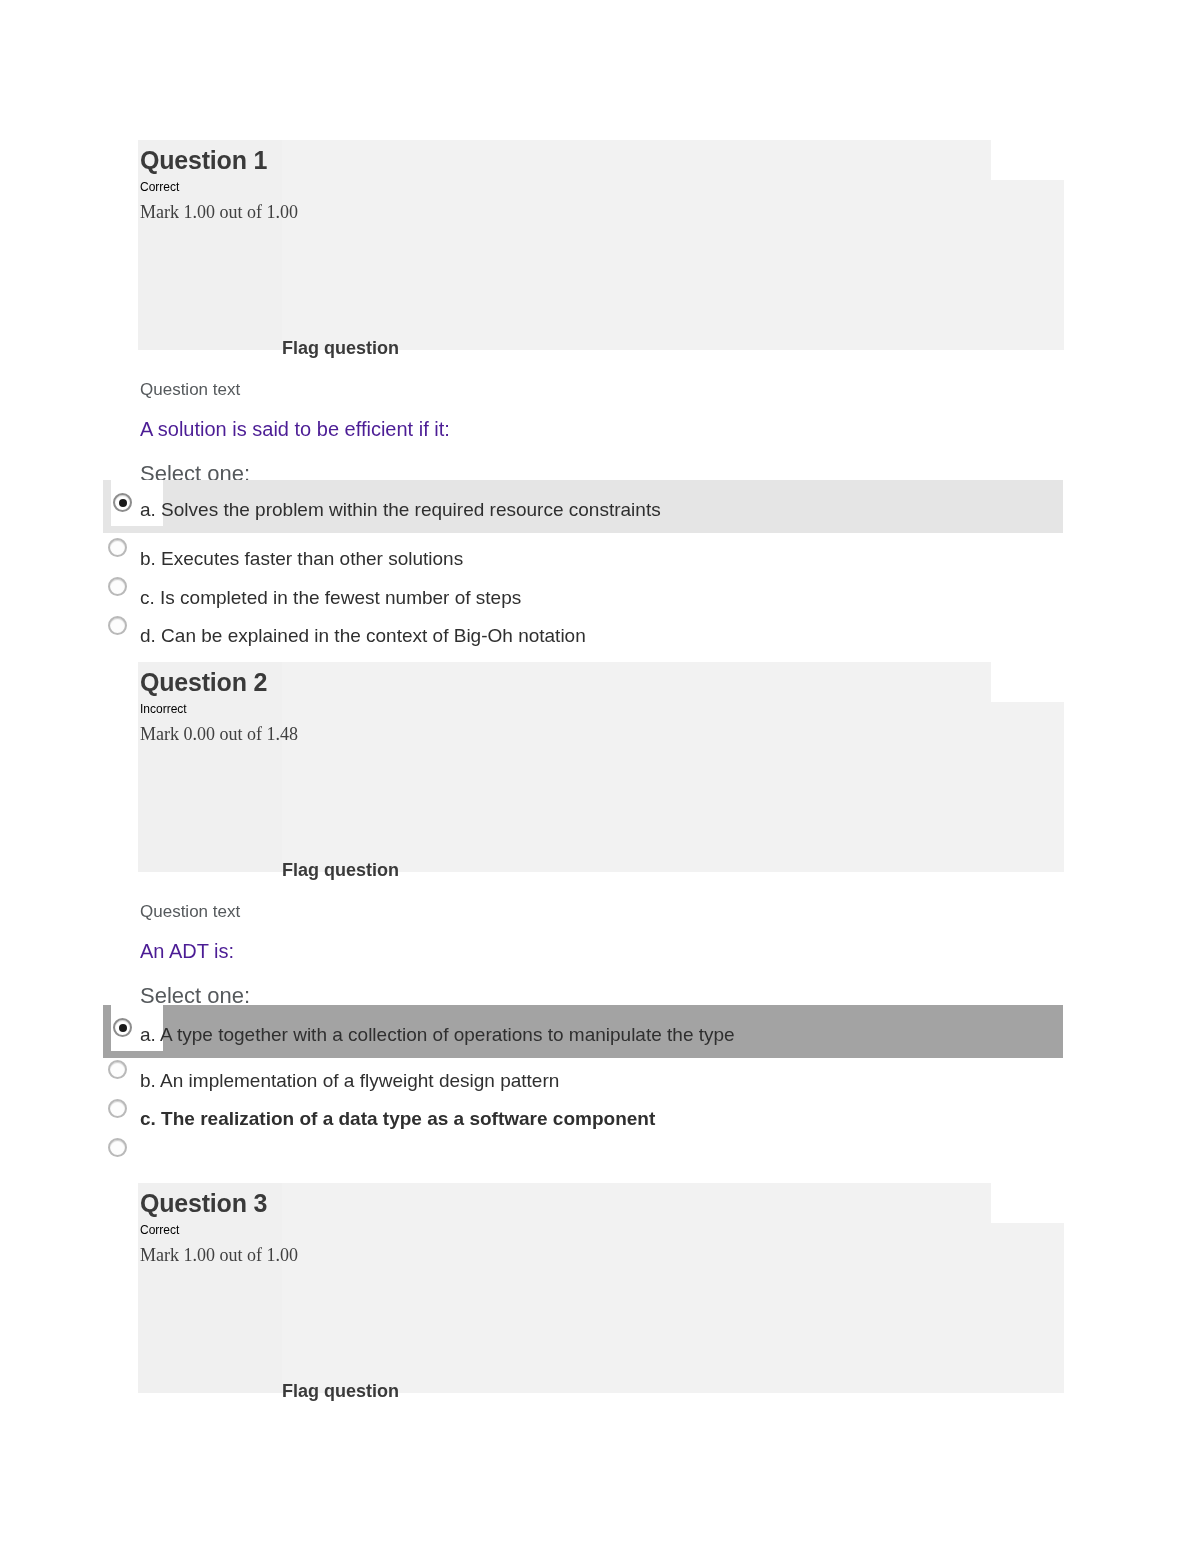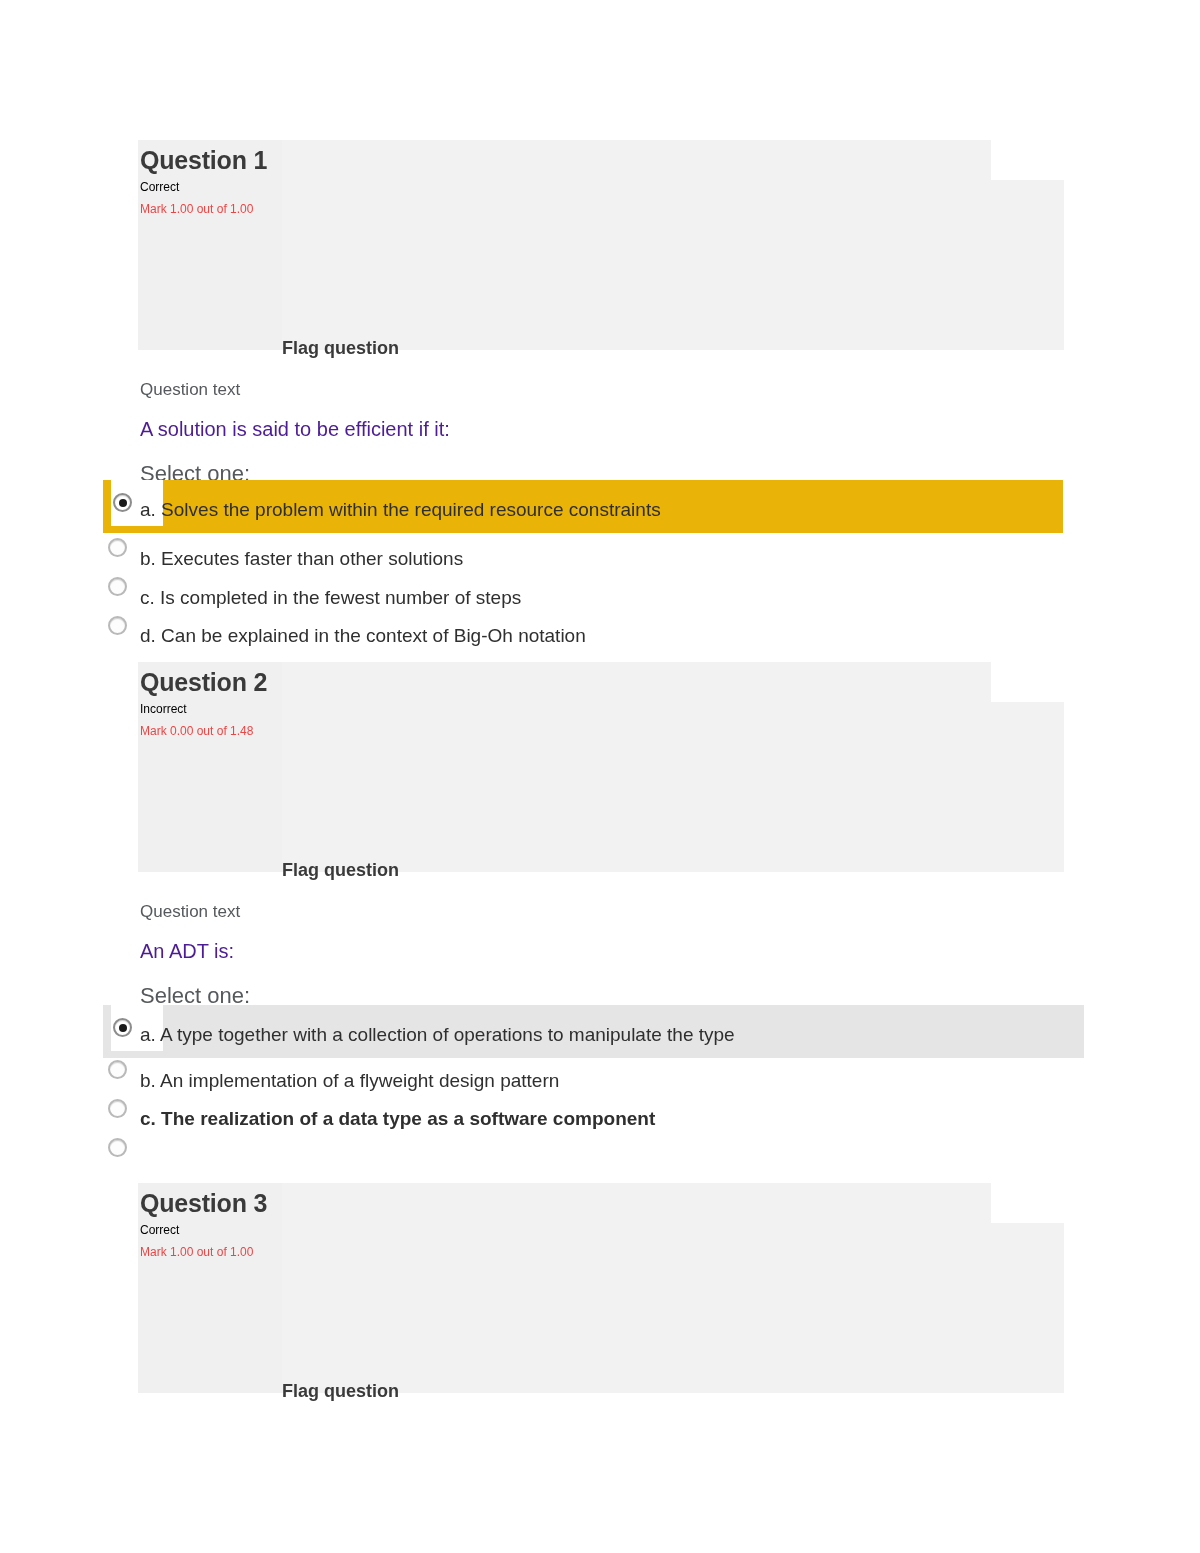--- a/index.html
+++ b/index.html
@@ -71,23 +71,24 @@
     left: 2px;
     top: 40px;
     font-size: 12px;
     color: #000000;
     white-space: nowrap;
   }
   .qblock .q-mark {
     position: absolute;
     left: 2px;
     top: 62px;
-    font-size: 12px;
-    color: #ef4444;
-    white-space: nowrap;
+    font-size: 18px;
+    color: #404040;
+    white-space: nowrap;
+    font-family: Liberation Serif, serif;
   }
   .qblock .q-flag {
     position: absolute;
     left: 144px;
     top: 198px;
     font-size: 18px;
     font-weight: bold;
     color: #3a3a3a;
     white-space: nowrap;
   }
@@ -115,22 +116,22 @@
     white-space: nowrap;
   }
 
   
   .opt-band {
     position: absolute;
     left: 103px;
     width: 960px;
     height: 53px;
   }
-  .opt-band.correct  { background: #eab308; text-decoration: underline; }
-  .opt-band.wrong    { background: #e5e5e5; padding-left: 21px; }
+  .opt-band.correct  { background: #e5e5e5; text-decoration: underline; }
+  .opt-band.wrong    { background: #a3a3a3; }
 
   .opt-radio {
     position: absolute;
     width: 19px;
     height: 19px;
     border-radius: 50%;
     box-sizing: border-box;
     background: #fdfdfd;
     border: 2px solid #b9b9b9;
     box-shadow: inset 0 1px 1px rgba(0,0,0,0.18);

